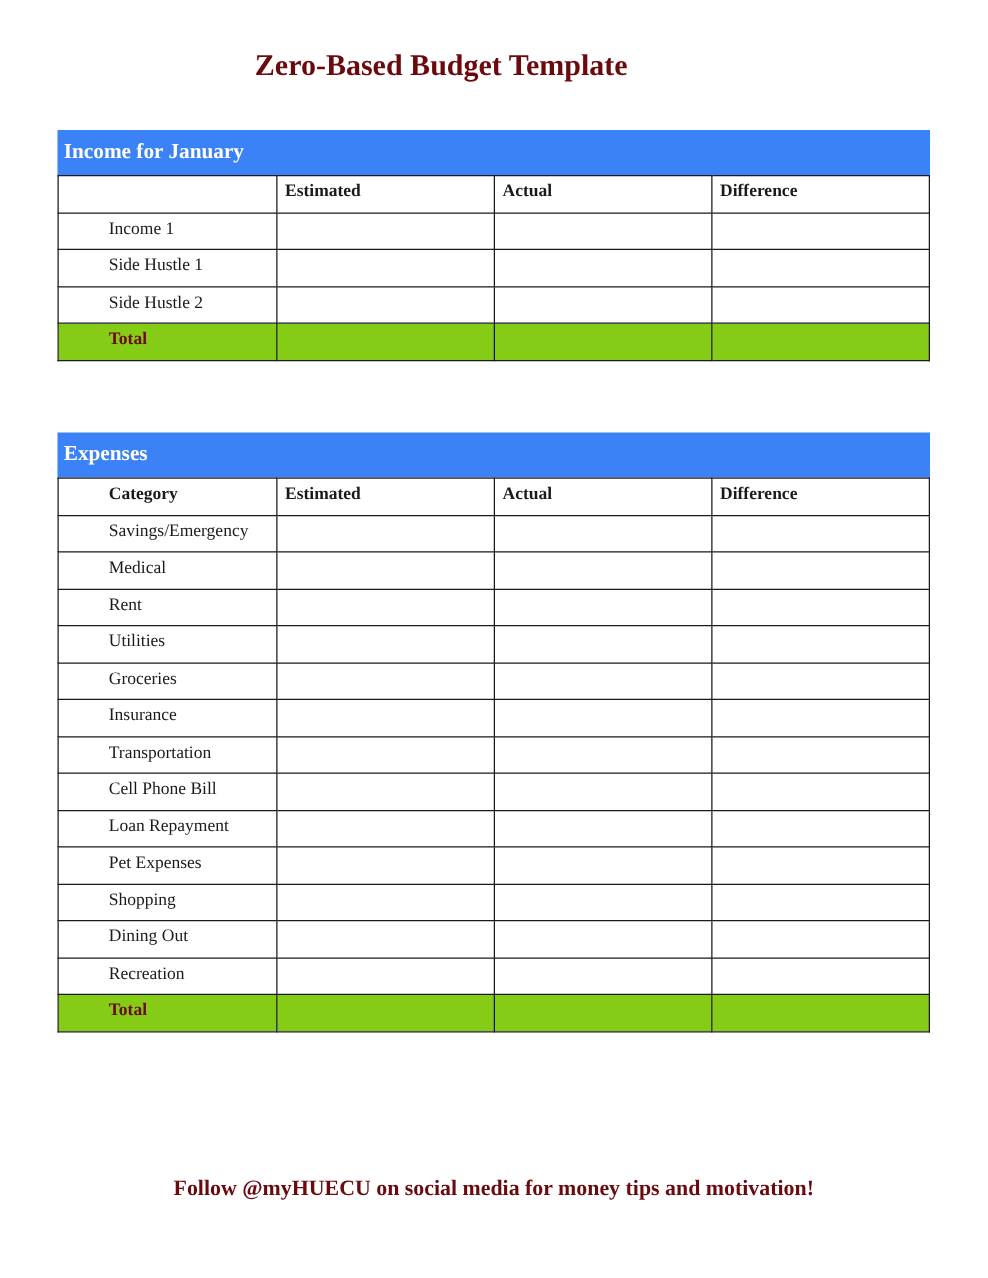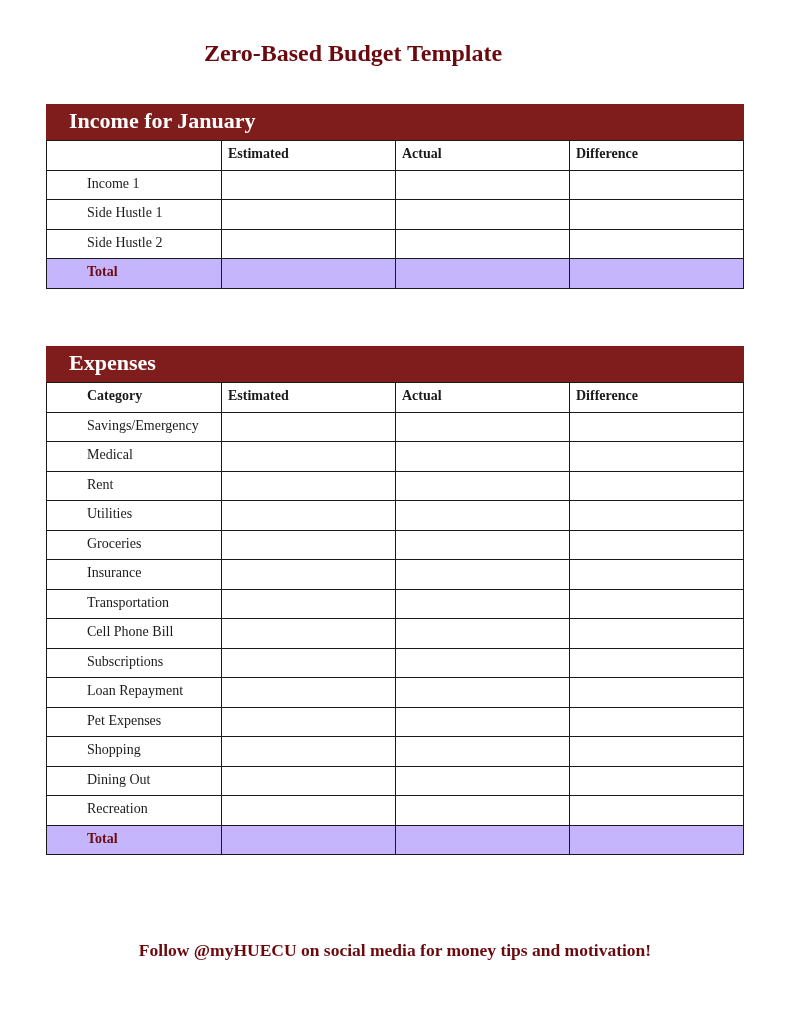--- a/index.html
+++ b/index.html
@@ -1,25 +1,25 @@
 <!DOCTYPE html>
 <html><head>
 <meta charset="utf-8">
 <style>
   html, body { margin: 0; padding: 0; background: #ffffff; }
   body { width: 790px; height: 1022px; position: relative; font-family: "Liberation Serif", serif; color: #1a1a1a; }
   .title { position: absolute; top: 40px; left: 0; width: 706px; text-align: center; font-size: 24px; font-weight: bold; color: #6b0a0e; }
   .section { position: absolute; left: 46px; width: 698px; }
-  .bar { height: 36px; background: #7f1d1d; color: #ffffff; font-weight: bold; font-size: 22px; line-height: 34px; padding-left: 23px; box-sizing: border-box; }
+  .bar { height: 36px; background: #3b82f6; color: #ffffff; font-weight: bold; font-size: 17px; line-height: 34px; padding-left: 5px; box-sizing: border-box; }
   table { border-collapse: collapse; width: 698px; table-layout: fixed; border-radius: 31px; }
   td { border: 1.5px solid #1a1a1a; height: 29.5px; padding: 0 0 0 6px; vertical-align: top; font-size: 14px; line-height: 20px; padding-top: 3px; box-sizing: border-box; }
   td.col0 { width: 175px; padding-left: 40px; }
   td.col { width: 174px; }
   .hdr td { font-weight: bold; }
-  .total td { background: #c4b5fd; }
+  .total td { background: #84cc16; }
   .total td.col0 { color: #6b0a0e; font-weight: bold; }
   .footer { position: absolute; top: 940px; left: 0; width: 790px; text-align: center; font-size: 17.5px; font-weight: bold; color: #6b0a0e; }
 </style>
 </head>
 <body>
 
 <div class="title">Zero-Based Budget Template</div>
 
 <div class="section" style="top:104px;">
   <div class="bar">Income for January</div>
@@ -111,26 +111,20 @@
           <td class="col"></td>
           <td class="col"></td>
         </tr>
         <tr>
           <td class="col0">Cell Phone Bill</td>
           <td class="col"></td>
           <td class="col"></td>
           <td class="col"></td>
         </tr>
         <tr>
-          <td class="col0">Subscriptions</td>
-          <td class="col"></td>
-          <td class="col"></td>
-          <td class="col"></td>
-        </tr>
-        <tr>
           <td class="col0">Loan Repayment</td>
           <td class="col"></td>
           <td class="col"></td>
           <td class="col"></td>
         </tr>
         <tr>
           <td class="col0">Pet Expenses</td>
           <td class="col"></td>
           <td class="col"></td>
           <td class="col"></td>

